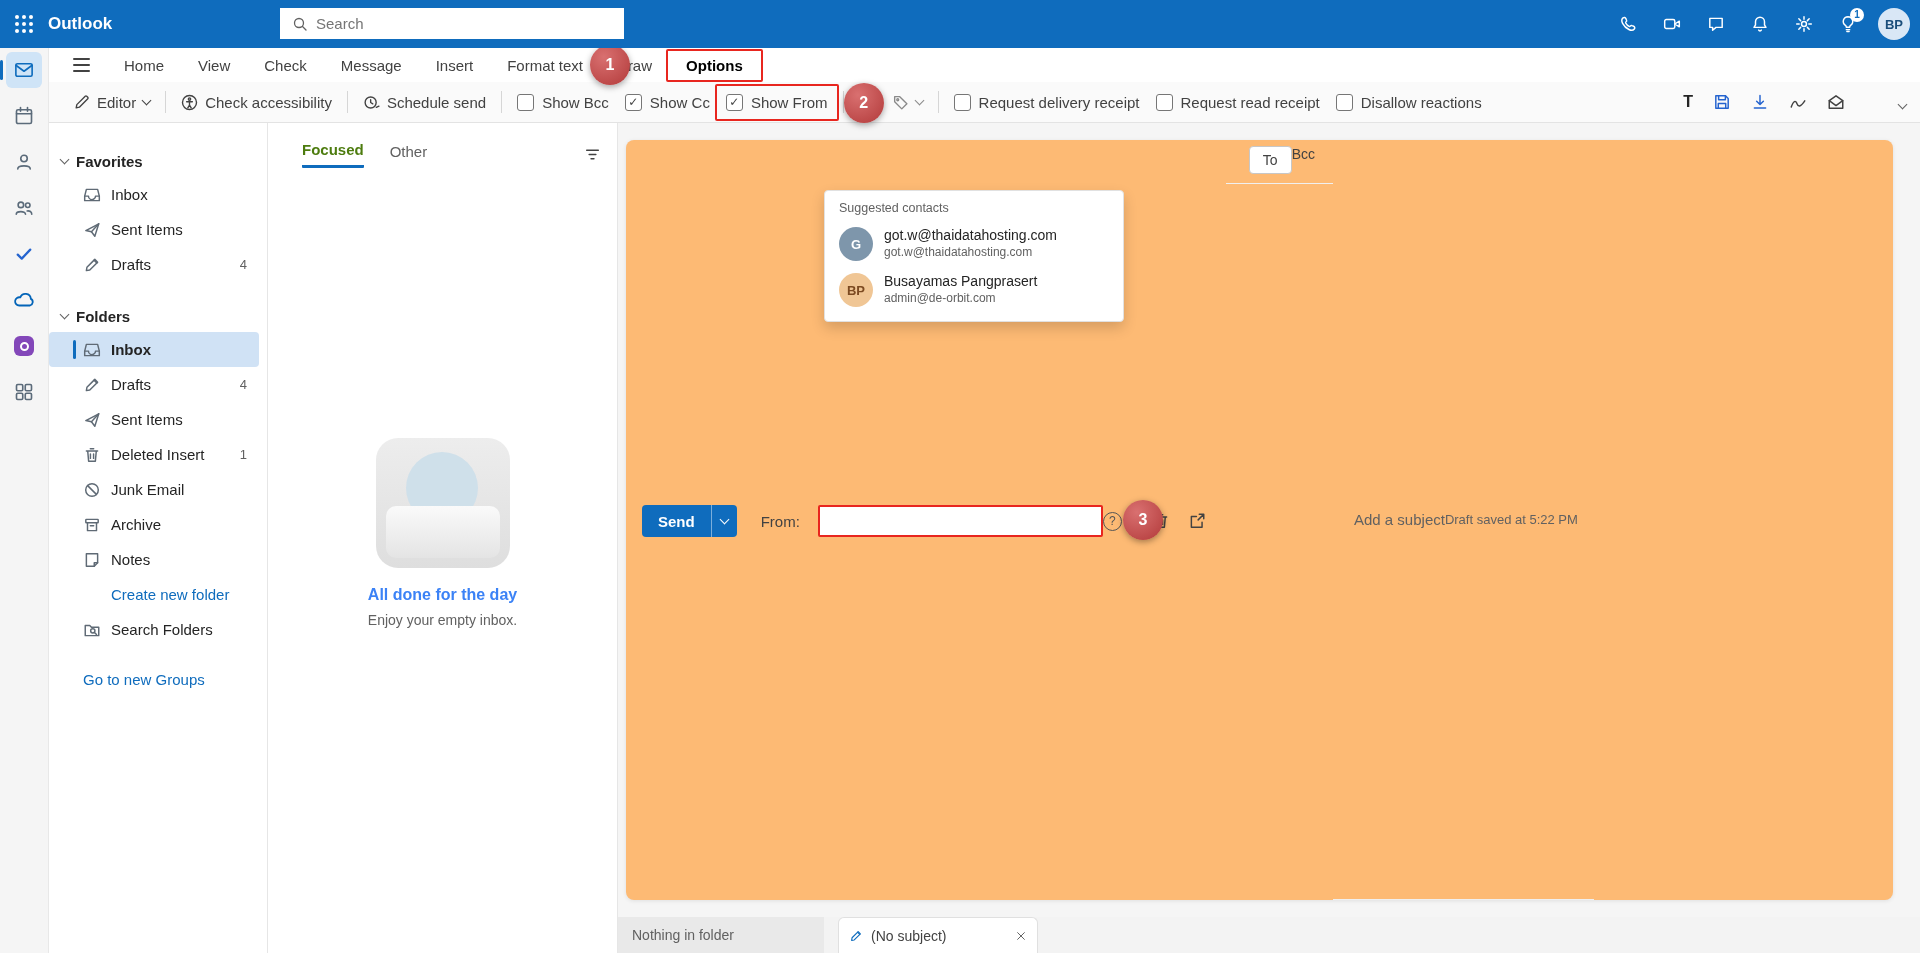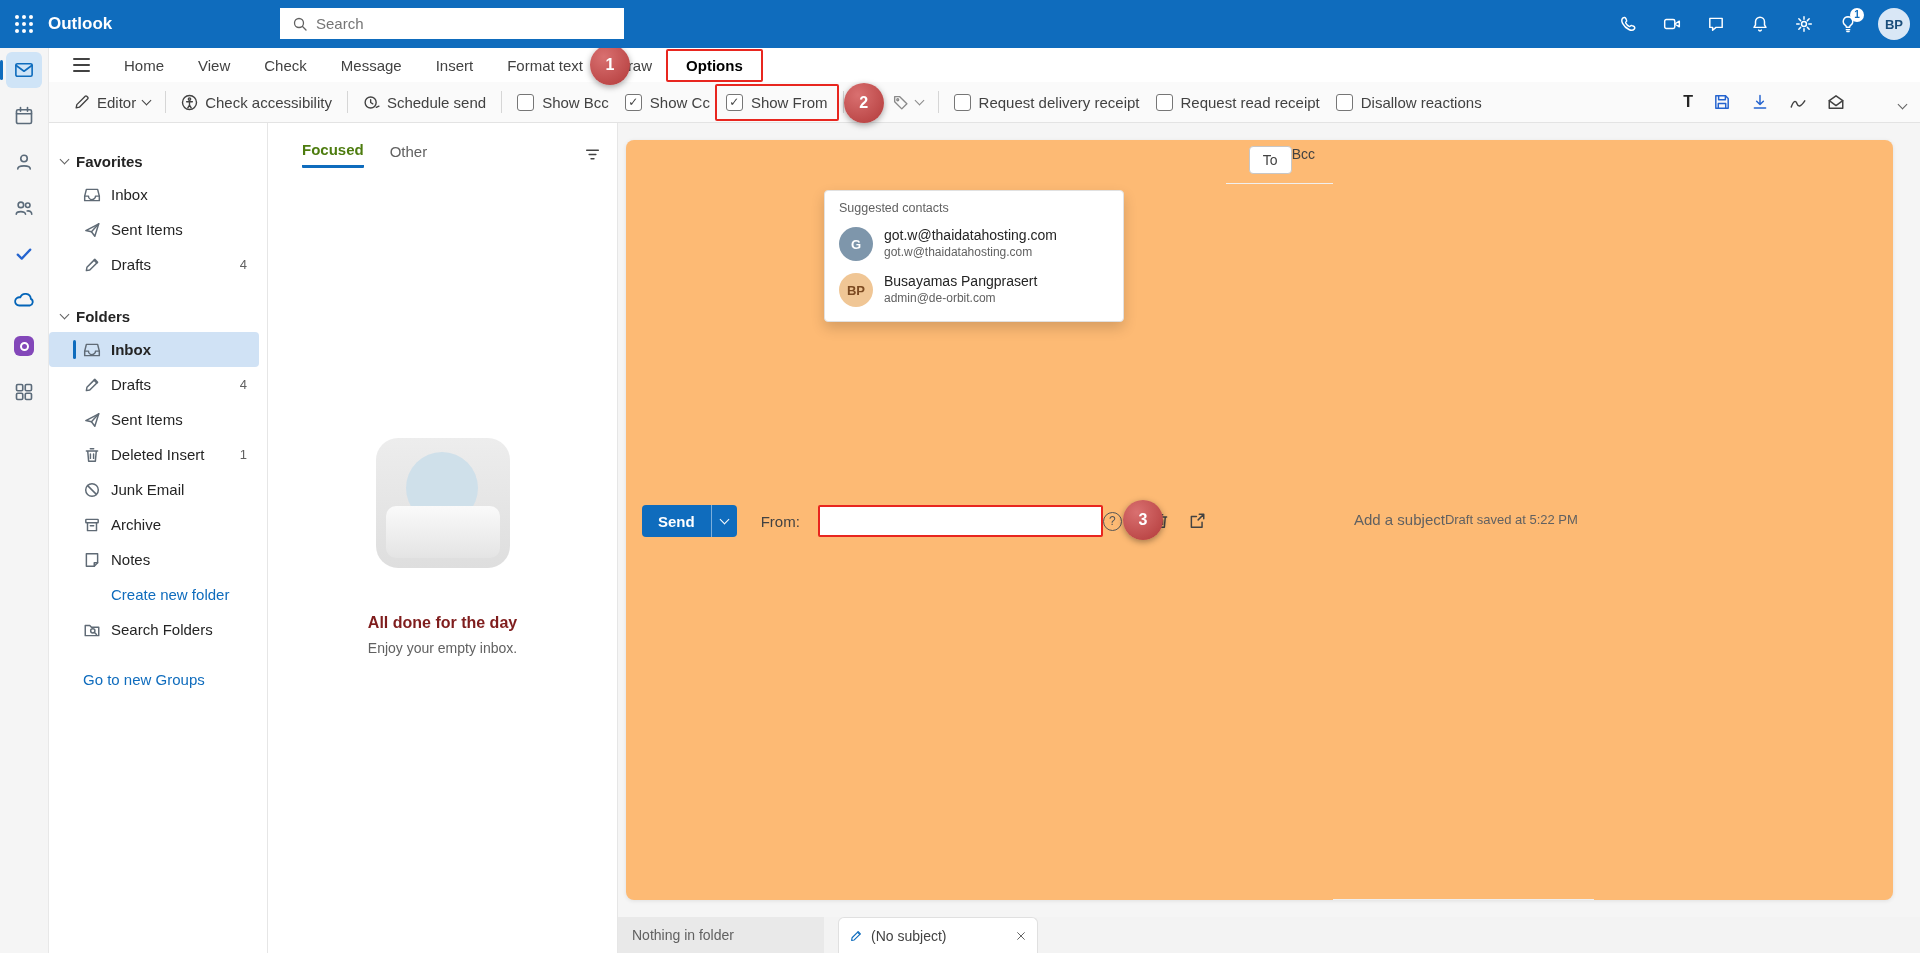--- a/index.html
+++ b/index.html
@@ -77,21 +77,21 @@
 
 .msglist{width:351px;min-width:351px;background:#fff;border-left:1px solid #e6e6e6;border-right:1px solid #e6e6e6;display:flex;flex-direction:column}
 .ml-head{display:flex;align-items:center;gap:26px;padding:18px 16px 8px 34px}
 .ml-tab{color:#616161;cursor:pointer;padding-bottom:7px;font-size:15px}
 .ml-tab.active{color:#4d7c0f;font-weight:700;border-bottom:3px solid #0f6cbd;border-radius:1px}
 .ml-filter{margin-left:auto;color:#424242;cursor:pointer}
 .empty{display:flex;flex-direction:column;align-items:center;margin-top:262px}
 .empty-img{width:134px;height:130px;border-radius:22px;background:linear-gradient(180deg,#ededed,#dedede);position:relative;overflow:hidden}
 .empty-img::before{content:"";position:absolute;left:30px;top:14px;width:72px;height:72px;border-radius:50%;background:#cfe0ea}
 .empty-img::after{content:"";position:absolute;left:10px;right:10px;bottom:10px;height:52px;border-radius:10px;background:linear-gradient(180deg,#fafafa,#e4e4e4)}
-.empty-title{margin-top:46px;font-weight:700;font-size:16px;color:#7f1d1d}
+.empty-title{margin-top:18px;font-weight:700;font-size:16px;color:#3b82f6}
 .empty-sub{margin-top:8px;color:#616161;font-size:14px}
 
 
 .composecol{flex:1;display:flex;flex-direction:column;background:#f5f5f5;min-width:0}
 .compose-card{flex:1;background:#fdba74;margin:17px 27px 17px 8px;border-radius:8px;box-shadow:0 1px 4px rgba(0,0,0,.09);position:relative;display:flex;flex-direction:row;min-height:0}
 .c-row1{display:flex;align-items:center;padding:12px 20px 10px 16px}
 .send-btn{display:flex;align-items:stretch;background:#0f6cbd;color:#fff;border-radius:4px;overflow:hidden;cursor:pointer;height:32px}
 .send-main{display:flex;align-items:center;padding:0 16px;font-size:15px;font-weight:600}
 .send-chev{display:flex;align-items:center;padding:0 9px;border-left:1px solid rgba(255,255,255,.45)}
 .from-label{margin-left:24px;color:#424242}

